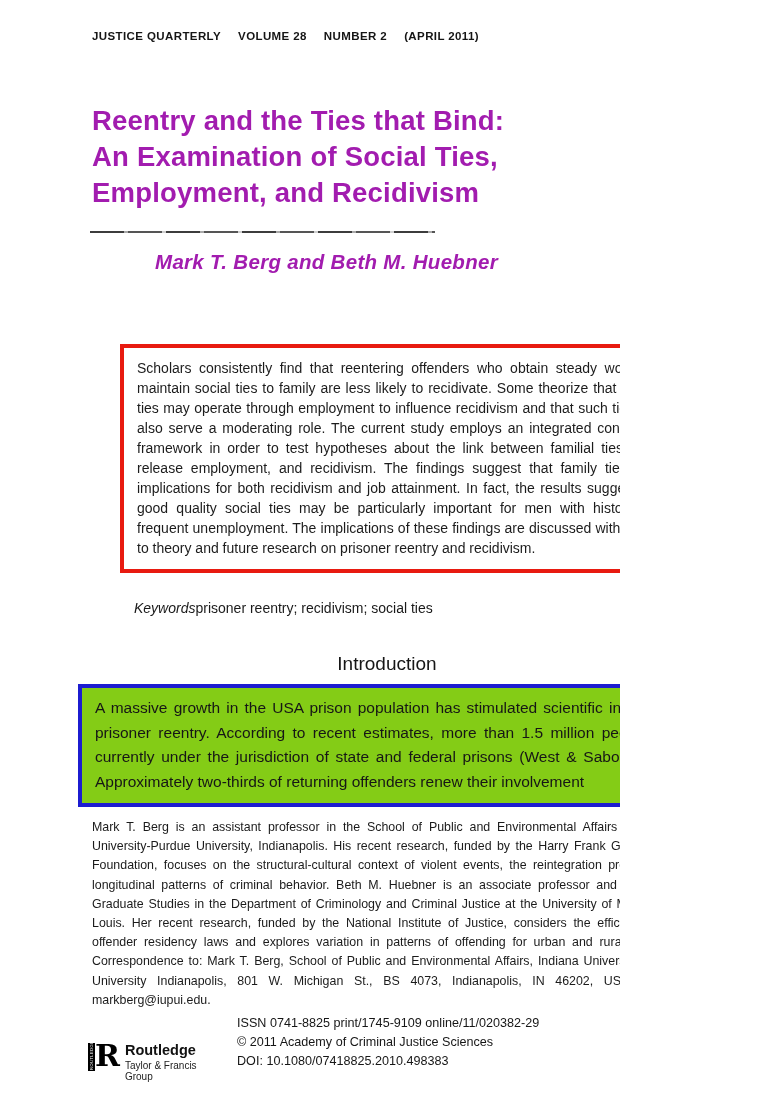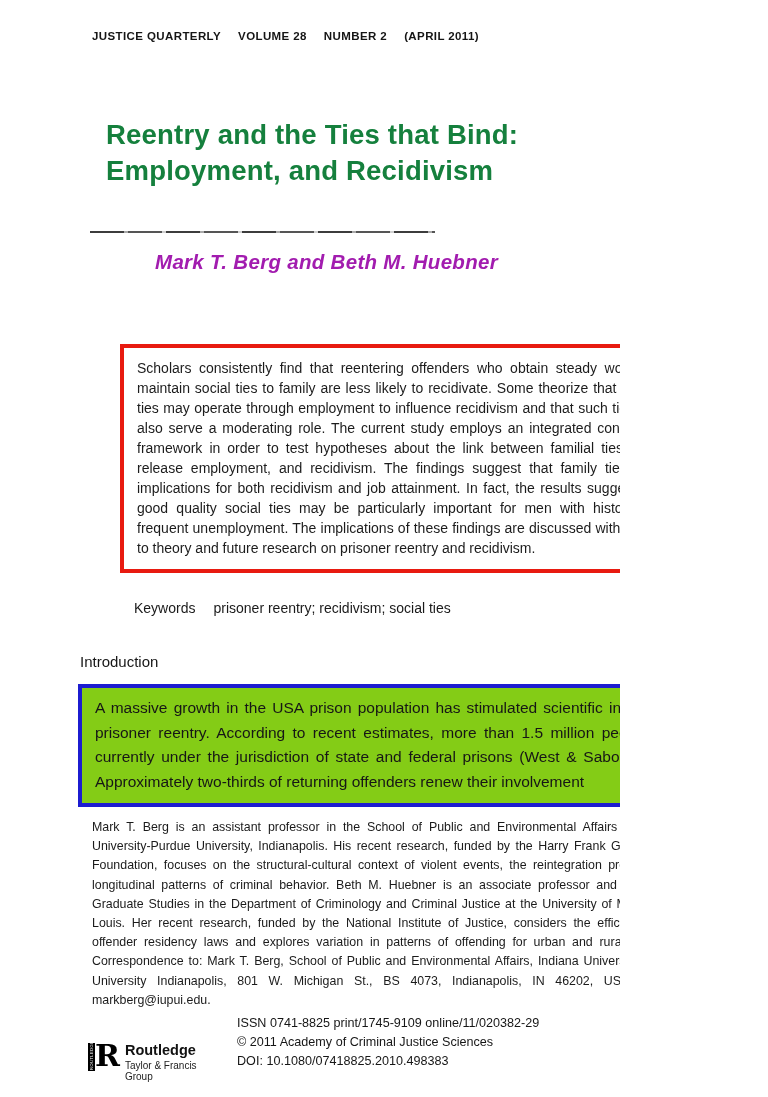--- a/index.html
+++ b/index.html
@@ -13,22 +13,22 @@
   }
   .journal-header {
     position:absolute; left:92px; top:30px;
     font-size:11.5px; font-weight:700; letter-spacing:0.4px; color:#151515;
     white-space:nowrap;
   }
   .journal-header span { margin-right:17px; }
   .journal-header span:last-child { margin-right:0; }
 
   .title {
-    position:absolute; left:92px; top:103px; margin:14px;
-    font-size:27.5px; line-height:36px; font-weight:700; color:#15803d;
+    position:absolute; left:92px; top:103px; margin:0;
+    font-size:27.5px; line-height:36px; font-weight:700; color:#a21caf;
     letter-spacing:0.2px;
   }
   .title span { display:block; }
 
   .divider {
     position:absolute; left:90px; top:231px; width:345px; height:2px;
     background:repeating-linear-gradient(90deg,
       #3c3c3c 0px, #3c3c3c 34px,
       #a9a9a9 34px, #a9a9a9 38px,
       #555555 38px, #555555 72px,
@@ -47,25 +47,25 @@
     padding:10px 13px 11px 13px; box-sizing:border-box;
   }
   .abstract-text {
     margin:0; font-size:14px; line-height:20px; text-align:justify;
     color:#1c1c1c;
   }
 
   .keywords {
     position:absolute; left:134px; top:600px; font-size:14px; color:#1a1a1a;
   }
-  .kw-label { margin-right:18px; }
+  .kw-label { font-style:italic; }
 
   .section-heading {
     position:absolute; left:80px; top:653px; width:614px;
-    font-size:15px; color:#161616;
+    text-align:center; font-size:19px; color:#161616;
   }
 
   .intro-box {
     position:absolute; left:78px; top:684px; width:617px;
     border:4px solid #1c1cd0; background:#84cc16;
     padding:8px 13px 9px 13px; box-sizing:border-box;
   }
   .intro-text {
     margin:0; font-size:15.5px; line-height:24.5px; text-align:justify;
     color:#161616;
@@ -98,20 +98,21 @@
 <body>
 
 <div class="page">
 
   <div class="journal-header">
     <span>JUSTICE QUARTERLY</span><span>VOLUME 28</span><span>NUMBER 2</span><span>(APRIL 2011)</span>
   </div>
 
   <h1 class="title">
     <span>Reentry and the Ties that Bind:</span>
+    <span>An Examination of Social Ties,</span>
     <span>Employment, and Recidivism</span>
   </h1>
 
   <div class="divider"></div>
 
   <div class="authors">Mark T. Berg and Beth M. Huebner</div>
 
   <div class="abstract-box" style="border-color: rgb(232, 26, 16);">
     <p class="abstract-text">Scholars consistently find that reentering offenders who obtain steady work and maintain social ties to family are less likely to recidivate. Some theorize that familial ties may operate through employment to influence recidivism and that such ties may also serve a moderating role. The current study employs an integrated conceptual framework in order to test hypotheses about the link between familial ties, post-release employment, and recidivism. The findings suggest that family ties have implications for both recidivism and job attainment. In fact, the results suggest that good quality social ties may be particularly important for men with histories of frequent unemployment. The implications of these findings are discussed with regard to theory and future research on prisoner reentry and recidivism.</p>
   </div>

